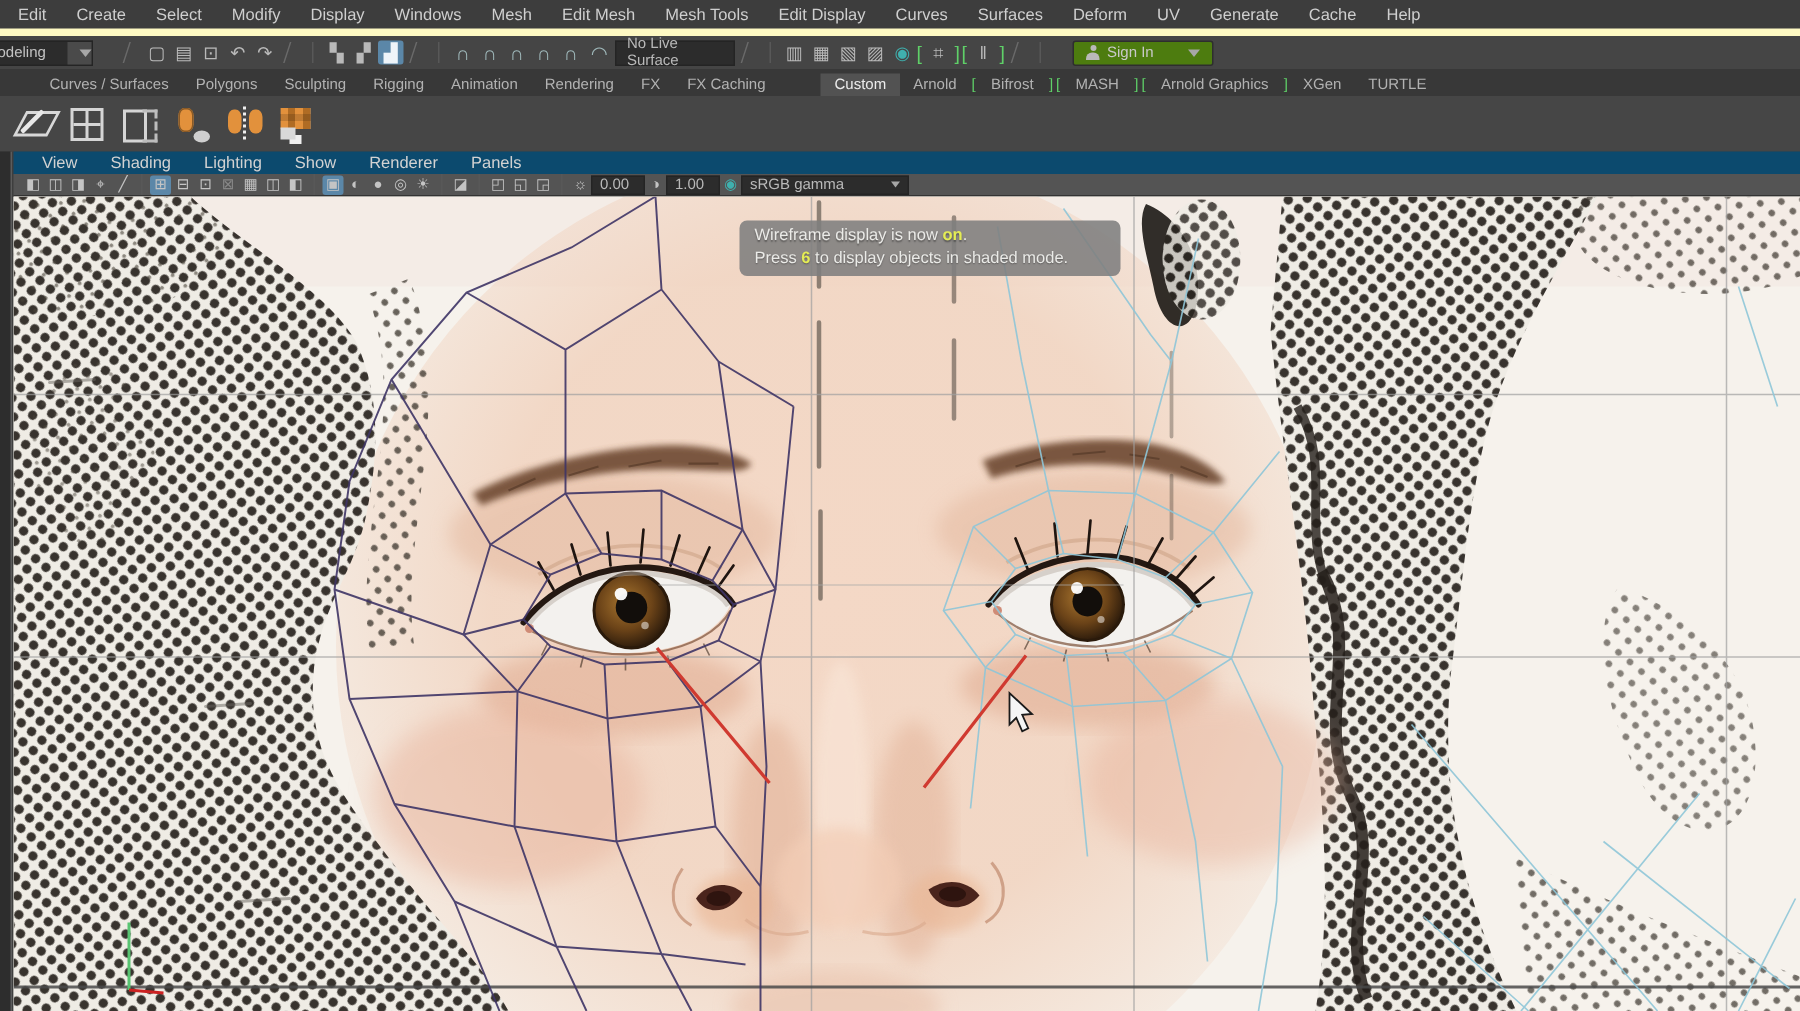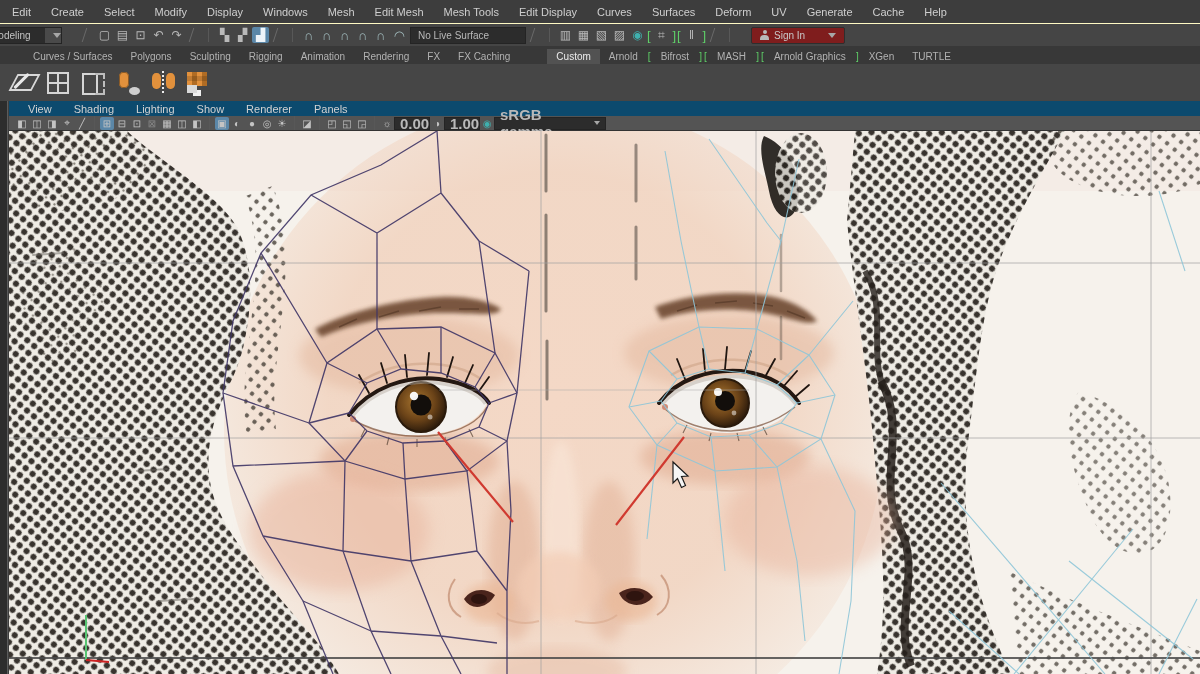--- a/index.html
+++ b/index.html
@@ -1,21 +1,21 @@
 <!DOCTYPE html>
 <html style="--accent-blue: #5b87a8; --accent-teal: #3fb0ae; --bracket-green: #5fd068; --highlight-yellow: #e4ec55; --mesh-navy: #3f3566; --mesh-cyan: #8fc6d8; --guide-red: #d03a30; --axis-green: #58c472;"><head>
 <meta charset="utf-8">
 <style>
   * { margin:0; padding:0; box-sizing:border-box; }
   html,body { width:1200px; height:674px; overflow:hidden; background:#2b2b2b;
               font-family:"Liberation Sans", sans-serif; }
   .app { position:relative; width:1200px; height:674px; background:#3e3e3e; }
 
   
-  .menubar { height:24px; background:#3d3d3d; border-bottom:1px solid #fef9c3;
+  .menubar { height:24px; background:#3d3d3d; border-bottom:5px solid #fef9c3;
              display:flex; align-items:center; padding-left:2px; }
   .menubar [data-interactable]{ color:#cfcfcf; font-size:11px; padding:0 10px; cursor:default; }
 
   
   .toolbar2 { height:22px; background:#454545; display:flex; align-items:center; gap:2px; }
   .menuset { position:relative; left:-16px; width:78px; height:17px; background:#2c2c2c;
              border:1px solid #242424; display:flex; align-items:center; color:#c3c3c3;
              font-size:10px; padding-left:5px; }
   .menuset .dd-btn { margin-left:auto; width:16px; height:15px; background:#4a4a4a;
              display:flex; align-items:center; justify-content:center; }
@@ -26,22 +26,22 @@
                  font-size:12px; color:#b9b9b9; border-radius:2px; }
   .igroup span.active { background:#5b87a8; color:#eef4f9; }
   .igroup span.dim { opacity:.45; }
   .igroup span.green { color:var(--bracket-green); }
   .igroup span.bracketed { position:relative; margin:0 6px; }
   .igroup span.bracketed::before { content:"["; color:var(--bracket-green); position:absolute; left:-6px; font-size:13px; }
   .igroup span.bracketed::after  { content:"]"; color:var(--bracket-green); position:absolute; right:-6px; font-size:13px; }
   .snaps span { color:#9fb8ba; font-size:13px; }
   .field { background:#2c2c2c; border:1px solid #242424; color:#b9b9b9; font-size:10px;
            height:17px; display:flex; align-items:center; padding:0 7px; }
-  .live-field { width:116px; }
-  .signin { margin-left:14px; height:17px; background:#7f1d1d; border:1px solid #2e2e2e;
+  .live-field { width:80px; }
+  .signin { margin-left:14px; height:17px; background:#4d7c0f; border:1px solid #2e2e2e;
             border-radius:2px; display:flex; align-items:center; gap:5px; padding:0 8px; width:94px; }
   .signin .who { width:9px; height:11px; position:relative; }
   .signin .who::before { content:""; position:absolute; left:2.5px; top:0; width:4px; height:4px;
             border-radius:50%; background:#b9b9b9; }
   .signin .who::after { content:""; position:absolute; left:0; top:5px; width:9px; height:5px;
             border-radius:4px 4px 0 0; background:#b9b9b9; }
   .signin .lbl { color:#c9c9c9; font-size:10px; }
   .caret { width:0; height:0; border-left:4px solid transparent; border-right:4px solid transparent;
            border-top:5px solid #a7a7a7; margin-left:auto; }
 
@@ -84,21 +84,21 @@
 
   
   .side-strip { position:absolute; left:0; top:101px; bottom:0; width:8px;
                 background:#2d2d2d; border-right:1px solid #5c5c5c; }
   .panelmenu { position:absolute; left:9px; right:0; top:101px; height:15px; background:#0c4a6e;
                display:flex; align-items:center; padding-left:8px; }
   .panelmenu span { color:#d2d2d2; font-size:11px; padding:0 11px; }
   .vptoolbar { position:absolute; left:9px; right:0; top:116px; height:15px; background:#545454;
                display:flex; align-items:center; padding-left:6px; border-bottom:1px solid #333; }
   .vptoolbar .igroup span { width:14px; height:13px; font-size:10px; color:#c4c4c4; }
-  .vptoolbar .field { height:13px; font-size:15px; padding:0 5px;font-weight:bold; }
+  .vptoolbar .field { height:13px; font-size:10px; padding:0 5px; }
   .num-field { width:36px; }
   .gamma-field { width:112px; }
   .vptoolbar .caret { border-left-width:3.5px; border-right-width:3.5px; border-top-width:4.5px; }
   .teal { color:var(--accent-teal) !important; }
 
   
   .viewport { position:absolute; left:9px; top:131px; width:1191px; height:543px;
               background:#f5f1ea; overflow:hidden; }
   .viewport svg { display:block; width:100%; height:100%; }
   .tooltip { position:absolute; left:484px; top:16px; width:254px; padding:3px 10px 4px;
@@ -454,14 +454,18 @@
       <g data-interactable="false">
         <path d="M77,484 77,529" stroke="var(--axis-green)" stroke-width="2"></path>
         <path d="M77,529 100,531" stroke="#cc2222" stroke-width="2"></path>
       </g>
 
       <g data-interactable="false">
         <polygon points="664,331 664,352 668.5,347.5 672.5,356.5 676.5,354.5 672.5,345.5 679,345" fill="#f5f5f5" stroke="#1a1a1a" stroke-width="1.2"></polygon>
       </g>
     </svg>
 
+    <div class="tooltip" data-interactable="false">
+      <div data-interactable="false"><span>Wireframe display is now </span><span class="hl">on</span><span>.</span></div>
+      <div data-interactable="false"><span>Press </span><span class="hl">6</span><span> to display objects in shaded mode.</span></div>
+    </div>
   </div>
 </div>
 
 </body></html>

